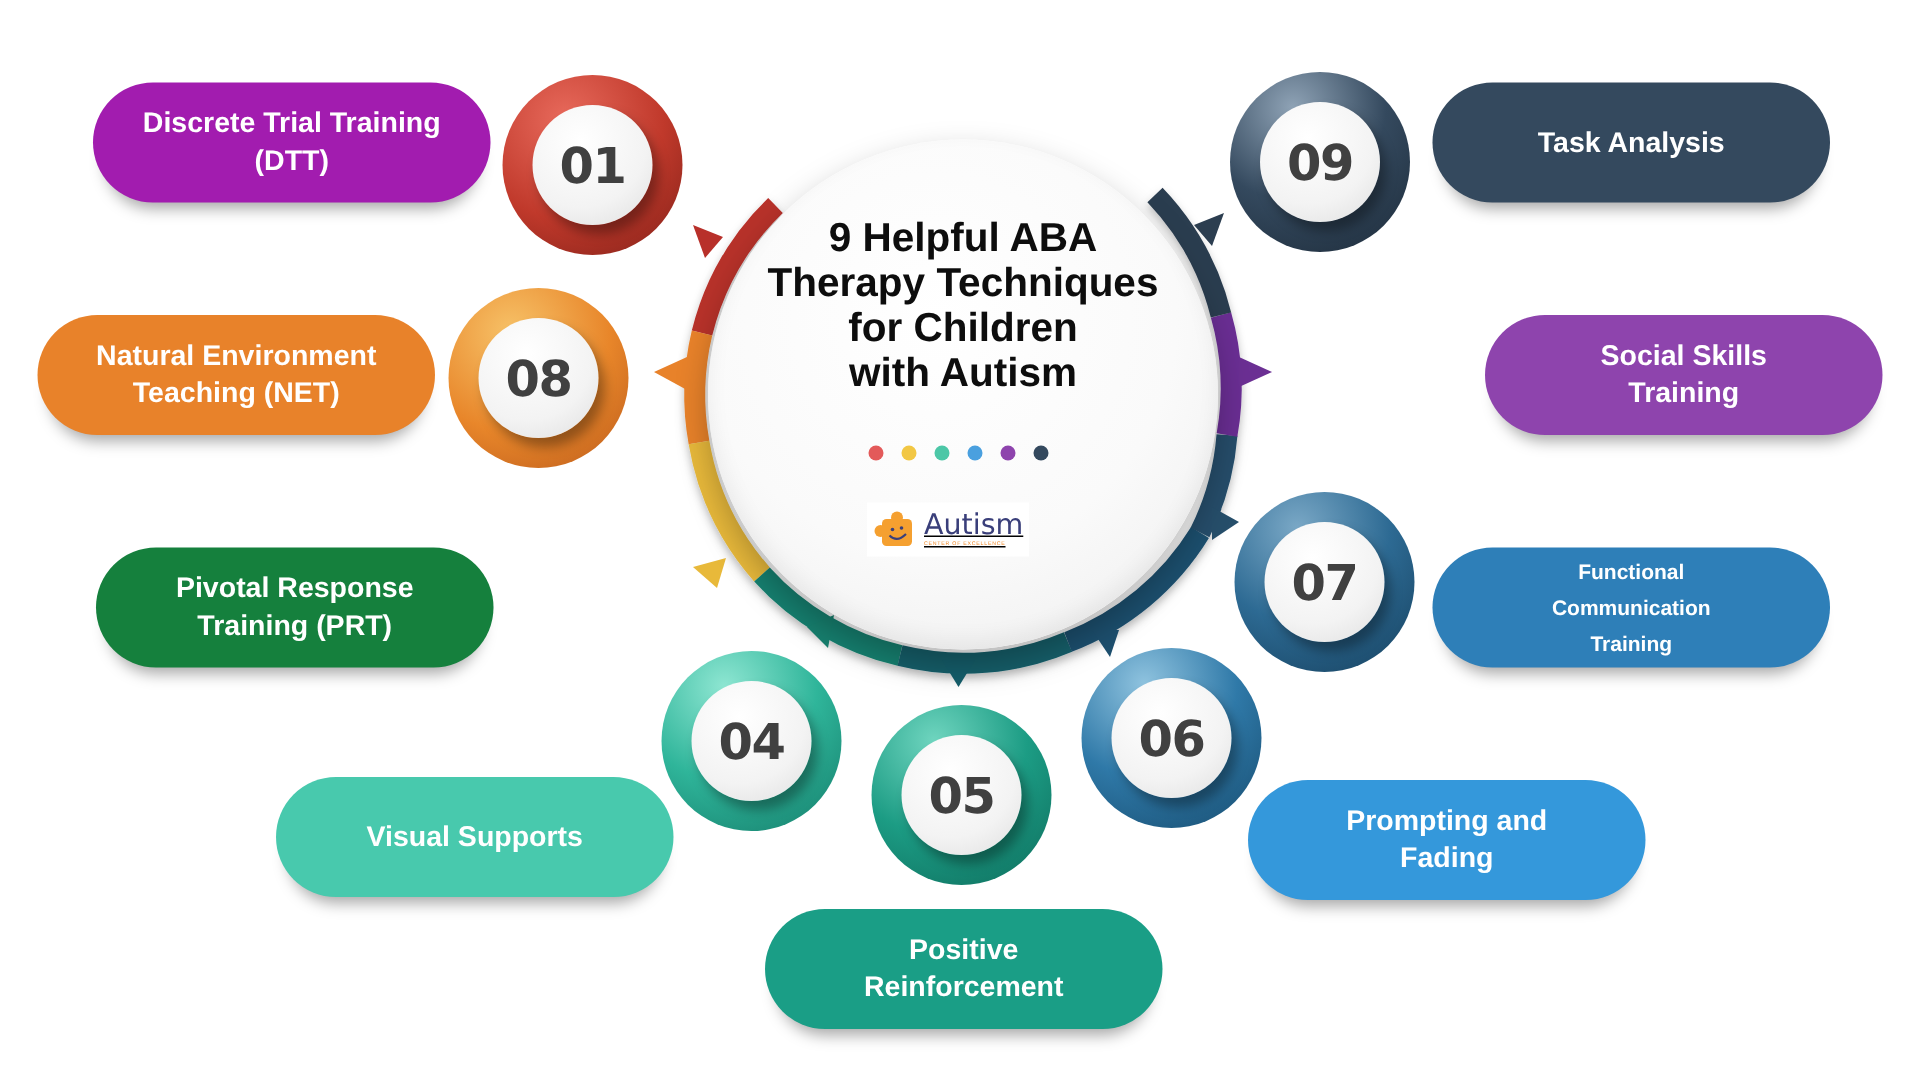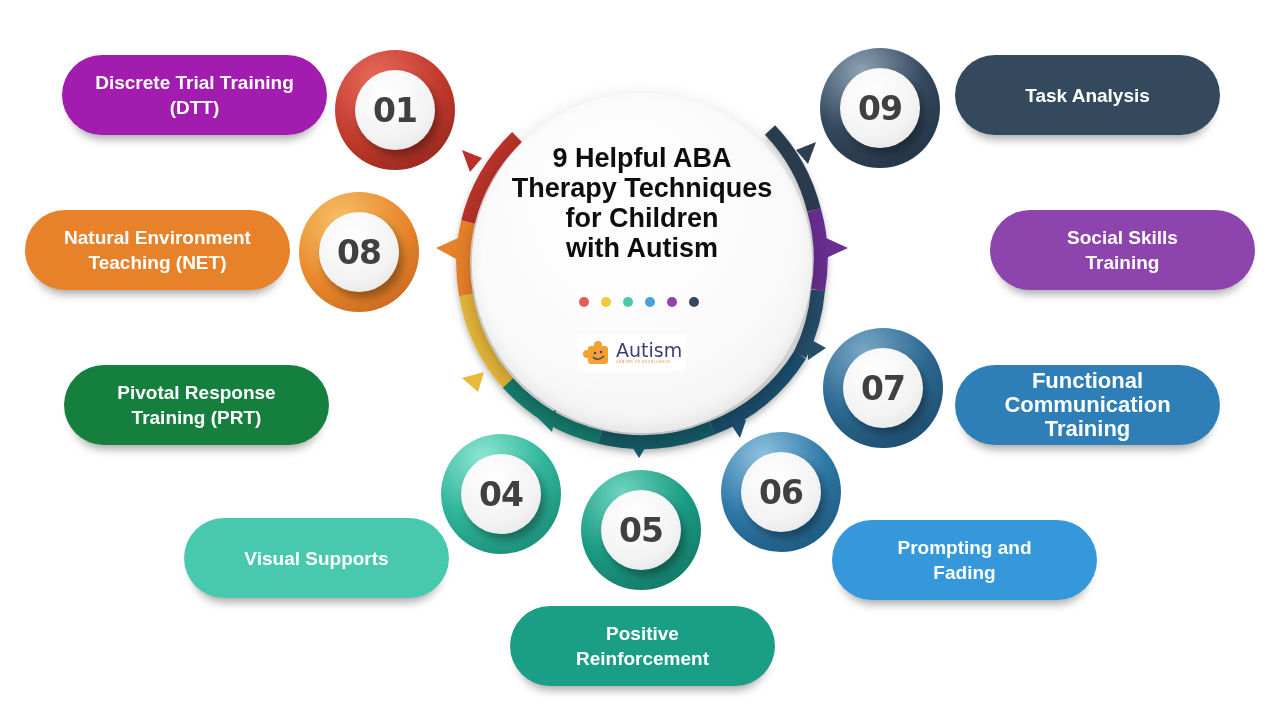--- a/index.html
+++ b/index.html
@@ -6,21 +6,21 @@
   body{width:1280px;height:721px;position:relative;overflow:hidden;font-family:"Liberation Sans", "DejaVu Sans", sans-serif;}
   .canvas{position:absolute;left:0;top:0;width:1280px;height:721px;}
   .ring-svg{position:absolute;left:0;top:0;}
   .center-disc{position:absolute;left:472px;top:93px;width:340px;height:340px;border-radius:50%;
     background:radial-gradient(circle at 45% 35%, #ffffff 0%, #fafafa 55%, #ececec 100%);
     box-shadow:0 10px 22px rgba(0,0,0,0.28), inset 0 -6px 14px rgba(0,0,0,0.06);}
   .title{position:absolute;left:472px;top:143px;width:340px;text-align:center;font-weight:bold;font-size:27px;line-height:30px;color:#0d0d0d;}
   .title span{display:block;}
   .dots{position:absolute;left:579px;top:297px;display:flex;gap:12px;}
   .dot{width:10px;height:10px;border-radius:50%;}
-  .logo{position:absolute;left:578px;top:335px;width:108px;height:36px;background:#ffffff;display:flex;align-items:center;}
+  .logo{position:absolute;left:578px;top:335px;width:108px;height:36px;background:#ffffff;display:flex;align-items:center;text-decoration:underline;}
   .logo-mark{position:relative;width:30px;height:26px;margin-left:4px;}
   .logo-text{margin-left:4px;display:flex;flex-direction:column;line-height:1;}
   .logo-word{font-size:19px;color:#3a3f7a;font-family:"DejaVu Sans", sans-serif;}
   .logo-sub{font-size:3.5px;color:#f08b2c;letter-spacing:0.5px;margin-top:1px;}
 
   .pill{position:absolute;height:80px;border-radius:40px;color:#ffffff;font-weight:bold;font-size:19px;line-height:25px;
     display:flex;align-items:center;justify-content:center;text-align:center;box-shadow:0 12px 10px -8px rgba(0,0,0,0.35);}
   .pill .lbl span{display:block;}
 
   .badge{position:absolute;width:120px;height:120px;border-radius:50%;}
@@ -163,21 +163,21 @@
         <span>Prompting and</span>
         <span>Fading</span>
       </div>
   </div>
 
   <div class="badge" style="left:823px;top:328px;background:radial-gradient(circle at 35% 20%, #7aa8c6 0%, #2d6a93 50%, #153f5c 100%);">
     <div class="inner">
         <span class="num">07</span>
       </div>
   </div>
-  <div class="pill" style="left:955px;top:365px;width:265px;background:#2e7fb8;font-size:22px;line-height:24px;">
+  <div class="pill" style="left:955px;top:365px;width:265px;background:#2e7fb8;font-size:14px;line-height:24px;">
     <div class="lbl">
         <span>Functional</span>
         <span>Communication</span>
         <span>Training</span>
       </div>
   </div>
 
   <div class="pill" style="left:990px;top:210px;width:265px;background:#8e44ad;">
     <div class="lbl">
         <span>Social Skills</span>

